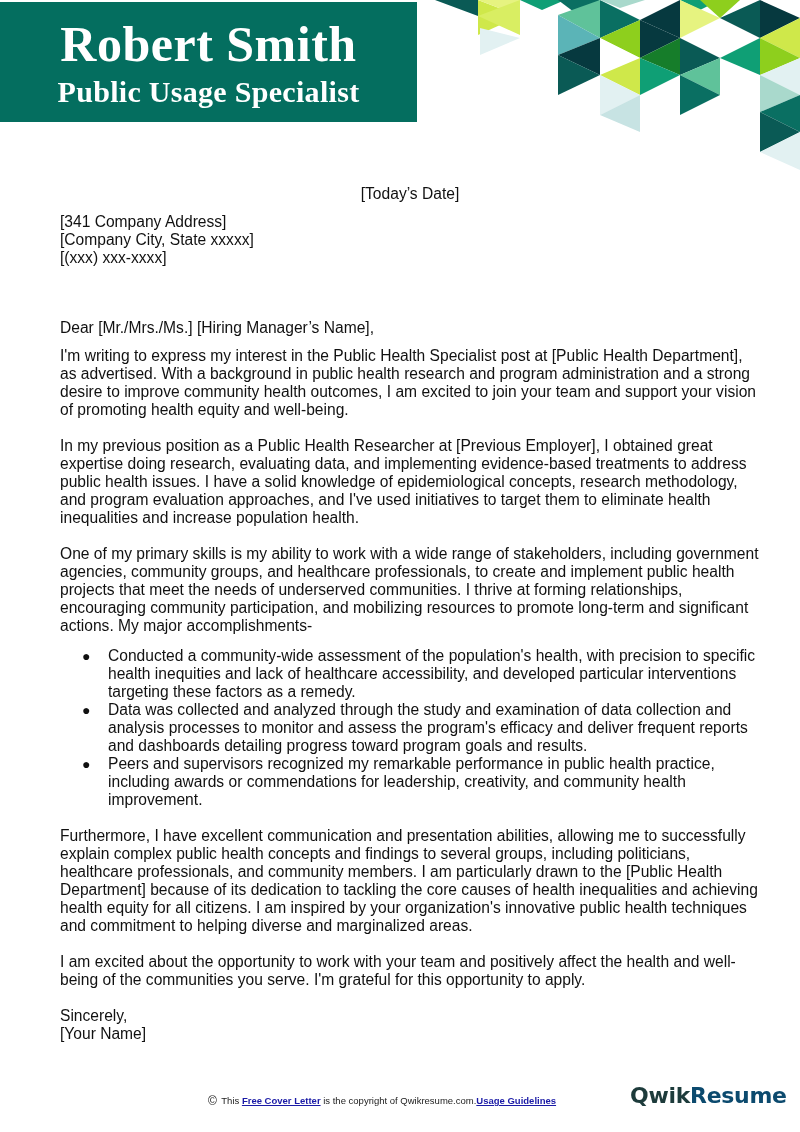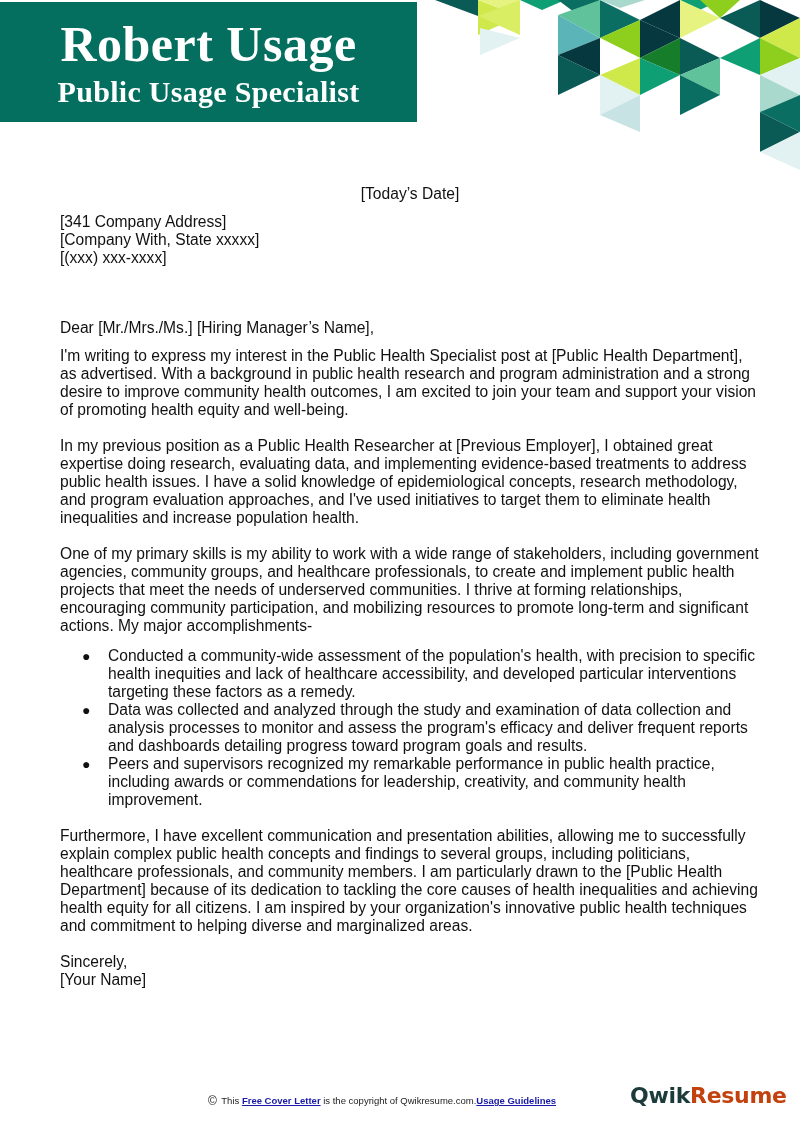--- a/index.html
+++ b/index.html
@@ -16,27 +16,27 @@
     .para { margin-bottom: 18px !important; }
     ul.accomplishments { margin: 0 0 18px 0; padding-left: 48px; list-style: none; }
     ul.accomplishments li { position: relative; }
     ul.accomplishments li .bullet { position: absolute; left: -26px; top: 0; font-size: 14px; }
     .signoff { margin-top: 0; }
     .footer { position: absolute; left: 208px; top: 1094px; font-size: 9.5px; color: #222; white-space: nowrap; }
     .footer a { color: #1a1aa6; font-weight: bold; }
     .footer .copy { font-size: 12px; vertical-align: -1px; margin-right: 2px; }
     .brand { position: absolute; left: 630px; top: 1083px; font-size: 22px; font-weight: bold; letter-spacing: -0.3px; font-family: "DejaVu Sans", sans-serif; }
     .brand .qwik { color: #1d3b3b; margin-top: 28px; }
-    .brand .resume { color: #c2410c; }
+    .brand .resume { color: #0c4a6e; }
   </style>
 </head>
 <body>
 
 <div class="banner">
-  <div class="name">Robert Usage</div>
+  <div class="name">Robert Smith</div>
   <div class="title">Public Usage Specialist</div>
 </div>
 
 <svg class="pattern" viewBox="420 0 380 170" width="380" height="170">
 
   <polygon points="435,0 478,0 478,16" fill="#0a5a55"></polygon>
   <polygon points="478,0 478,35 520,16" fill="#cfe84a"></polygon>
   <polygon points="478,0 520,0 520,16" fill="#e6f380"></polygon>
   <polygon points="520,0 520,35 478,16" fill="#d9ee62"></polygon>
   <polygon points="480,28 520,38 480,55" fill="#e2f1f2"></polygon>
@@ -73,33 +73,34 @@
   <polygon points="760,75 800,95 760,112" fill="#a9d9cc"></polygon>
   <polygon points="760,112 800,95 800,132" fill="#0a6f62"></polygon>
   <polygon points="760,112 800,132 760,152" fill="#0a5a55"></polygon>
   <polygon points="760,152 800,132 800,170" fill="#e2f1f2"></polygon>
 </svg>
 
 <div class="content">
   <p class="date">[Today’s Date]</p>
   <p>
     <span class="addr-line">[341 Company Address]</span>
-    <span class="addr-line">[Company With, State xxxxx]</span>
+    <span class="addr-line">[Company City, State xxxxx]</span>
     <span class="addr-line">[(xxx) xxx-xxxx]</span>
   </p>
   <p class="greeting">Dear [Mr./Mrs./Ms.] [Hiring Manager’s Name],</p>
   <p class="para">I'm writing to express my interest in the Public Health Specialist post at [Public Health Department], as advertised. With a background in public health research and program administration and a strong desire to improve community health outcomes, I am excited to join your team and support your vision of promoting health equity and well-being.</p>
   <p class="para">In my previous position as a Public Health Researcher at [Previous Employer], I obtained great expertise doing research, evaluating data, and implementing evidence-based treatments to address public health issues. I have a solid knowledge of epidemiological concepts, research methodology, and program evaluation approaches, and I've used initiatives to target them to eliminate health inequalities and increase population health.</p>
   <p class="para" style="margin-bottom:12px !important">One of my primary skills is my ability to work with a wide range of stakeholders, including government agencies, community groups, and healthcare professionals, to create and implement public health projects that meet the needs of underserved communities. I thrive at forming relationships, encouraging community participation, and mobilizing resources to promote long-term and significant actions. My major accomplishments-</p>
   <ul class="accomplishments">
     <li><span class="bullet">●</span><span>Conducted a community-wide assessment of the population's health, with precision to specific health inequities and lack of healthcare accessibility, and developed particular interventions targeting these factors as a remedy.</span></li>
     <li><span class="bullet">●</span><span>Data was collected and analyzed through the study and examination of data collection and analysis processes to monitor and assess the program's efficacy and deliver frequent reports and dashboards detailing progress toward program goals and results.</span></li>
     <li><span class="bullet">●</span><span>Peers and supervisors recognized my remarkable performance in public health practice, including awards or commendations for leadership, creativity, and community health improvement.</span></li>
   </ul>
   <p class="para">Furthermore, I have excellent communication and presentation abilities, allowing me to successfully explain complex public health concepts and findings to several groups, including politicians, healthcare professionals, and community members. I am particularly drawn to the [Public Health Department] because of its dedication to tackling the core causes of health inequalities and achieving health equity for all citizens. I am inspired by your organization's innovative public health techniques and commitment to helping diverse and marginalized areas.</p>
+  <p class="para">I am excited about the opportunity to work with your team and positively affect the health and well-being of the communities you serve. I'm grateful for this opportunity to apply.</p>
   <p class="signoff">Sincerely,</p>
   <p>[Your Name]</p>
 </div>
 
 <div class="footer">
   <span class="copy">©</span>
   <span>This</span>
   <a href="#">Free Cover Letter</a>
   <span>is the copyright of Qwikresume.com.</span><a href="#">Usage Guidelines</a>
 </div>

